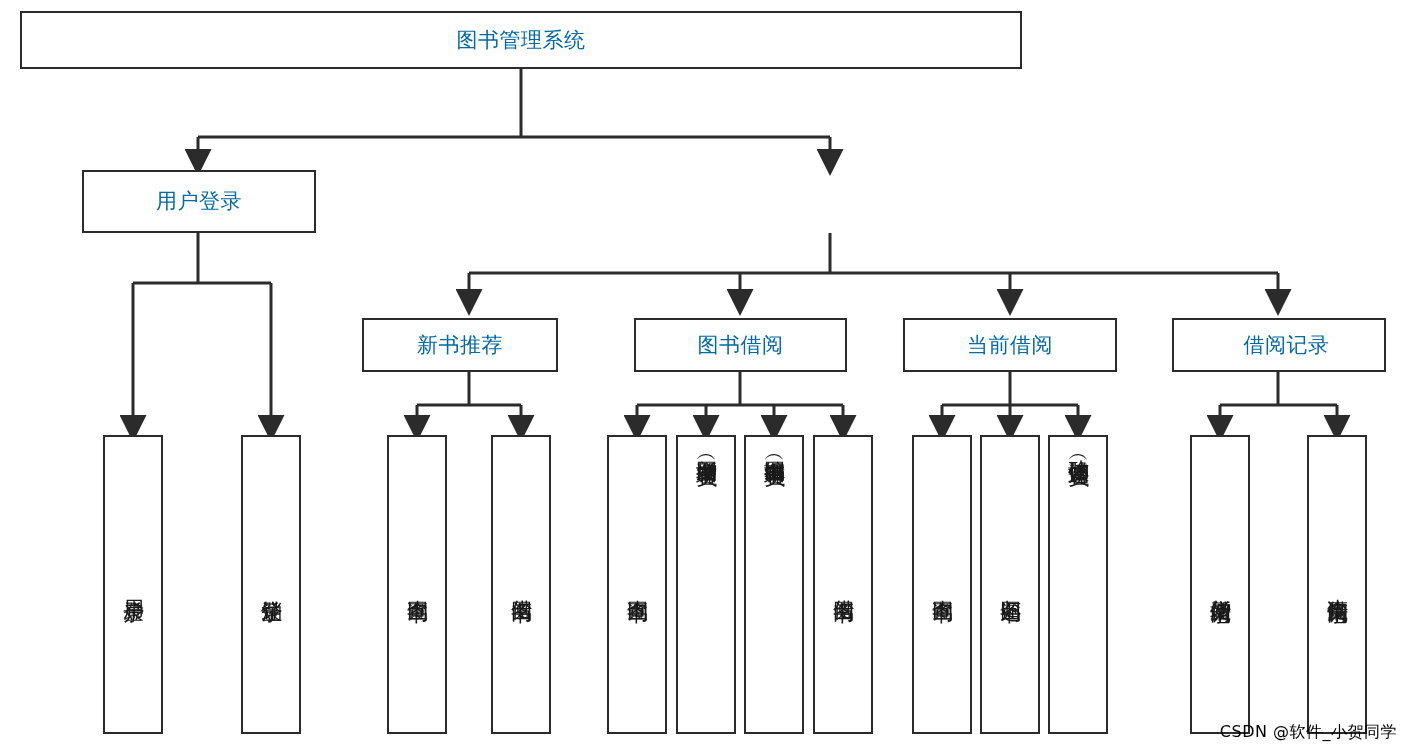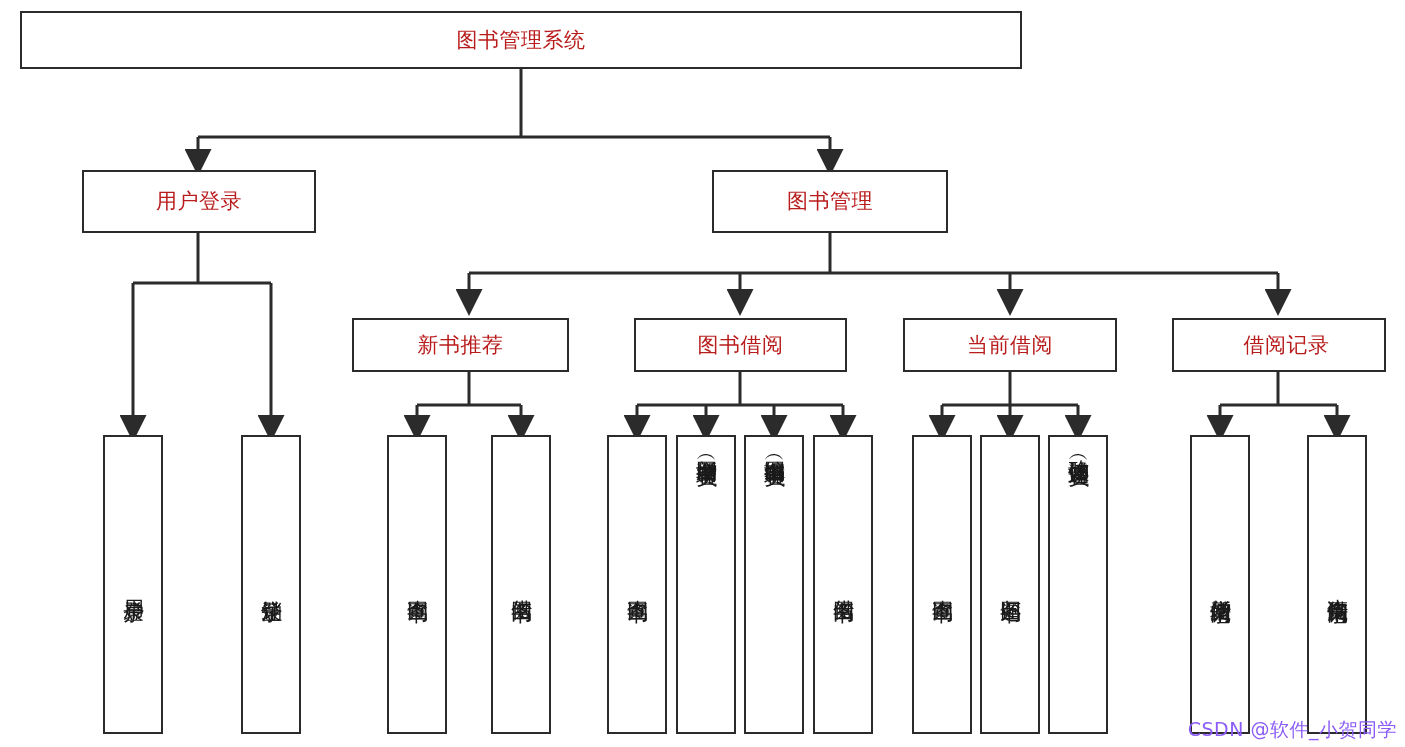--- a/index.html
+++ b/index.html
@@ -33,21 +33,21 @@
     box-sizing: border-box;
     background: #ffffff;
     border: 2px solid #2b2b2b;
     display: flex;
     align-items: center;
     justify-content: center;
     z-index: 2;
   }
   .node-label-h {
     font-size: 21px;
-    color: #b91c1c;
+    color: #0369a1;
     letter-spacing: 0.5px;
     line-height: 1;
     white-space: nowrap;
   }
   .node-label-v {
     font-size: 21px;
     color: #1a1a1a;
     line-height: 1.12;
     writing-mode: vertical-rl;
     text-orientation: upright;
@@ -60,22 +60,22 @@
   }
   .leaf-top {
     align-items: flex-start;
     justify-content: center;
     padding-top: 6px;
   }
   #watermark {
     position: absolute;
     right: 8px;
     bottom: 4px;
-    font-size: 19px;
-    color: #8b5cf6;
+    font-size: 16px;
+    color: #000000;
     letter-spacing: 0.5px;
     z-index: 3;
     white-space: nowrap;
   }
 </style>
 </head>
 <body>
 
 <div id="diagram-root">
 
@@ -142,25 +142,22 @@
   </svg>
 
   <div class="node" style="left:20px; top:11px; width:1002px; height:58px;">
     <span class="node-label-h">图书管理系统</span>
   </div>
 
   <div class="node" style="left:82px; top:170px; width:234px; height:63px;">
     <span class="node-label-h">用户登录</span>
   </div>
 
-  <div class="node" style="left:712px; top:170px; width:236px; height:63px;">
-    <span class="node-label-h">图书管理</span>
-  </div>
-
-  <div class="node" style="left:352px; top:318px; width:217px; height:54px;">
+
+  <div class="node" style="left:362px; top:318px; width:196px; height:54px;">
     <span class="node-label-h">新书推荐</span>
   </div>
 
   <div class="node" style="left:903px; top:318px; width:214px; height:54px;">
     <span class="node-label-h">当前借阅</span>
   </div>
 
   <div class="node" style="left:634px; top:318px; width:213px; height:54px;">
     <span class="node-label-h">图书借阅</span>
   </div>

